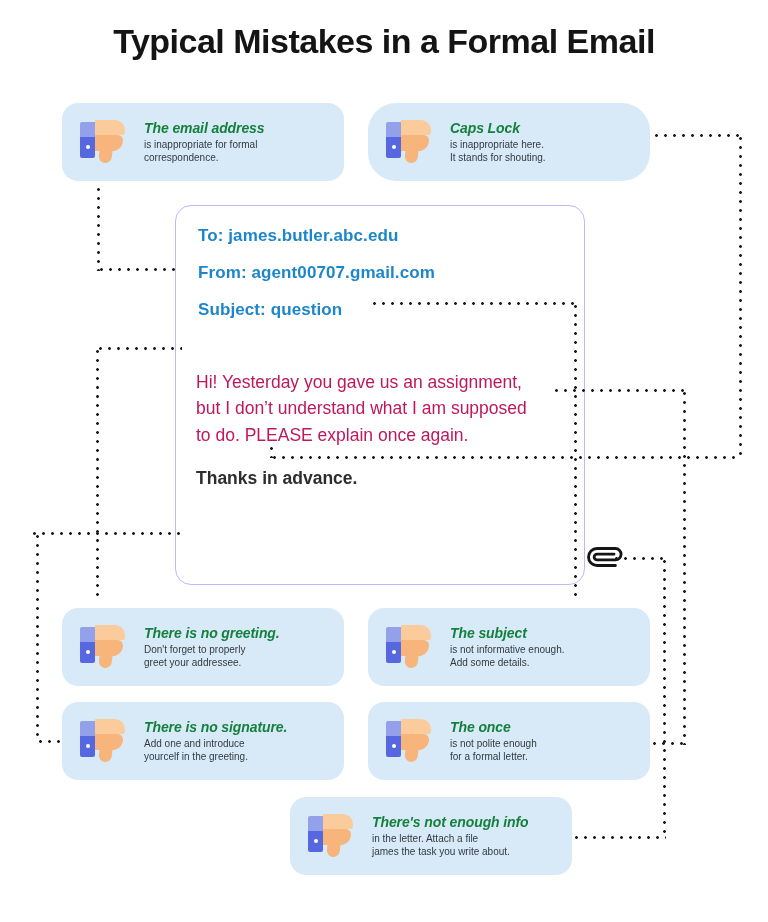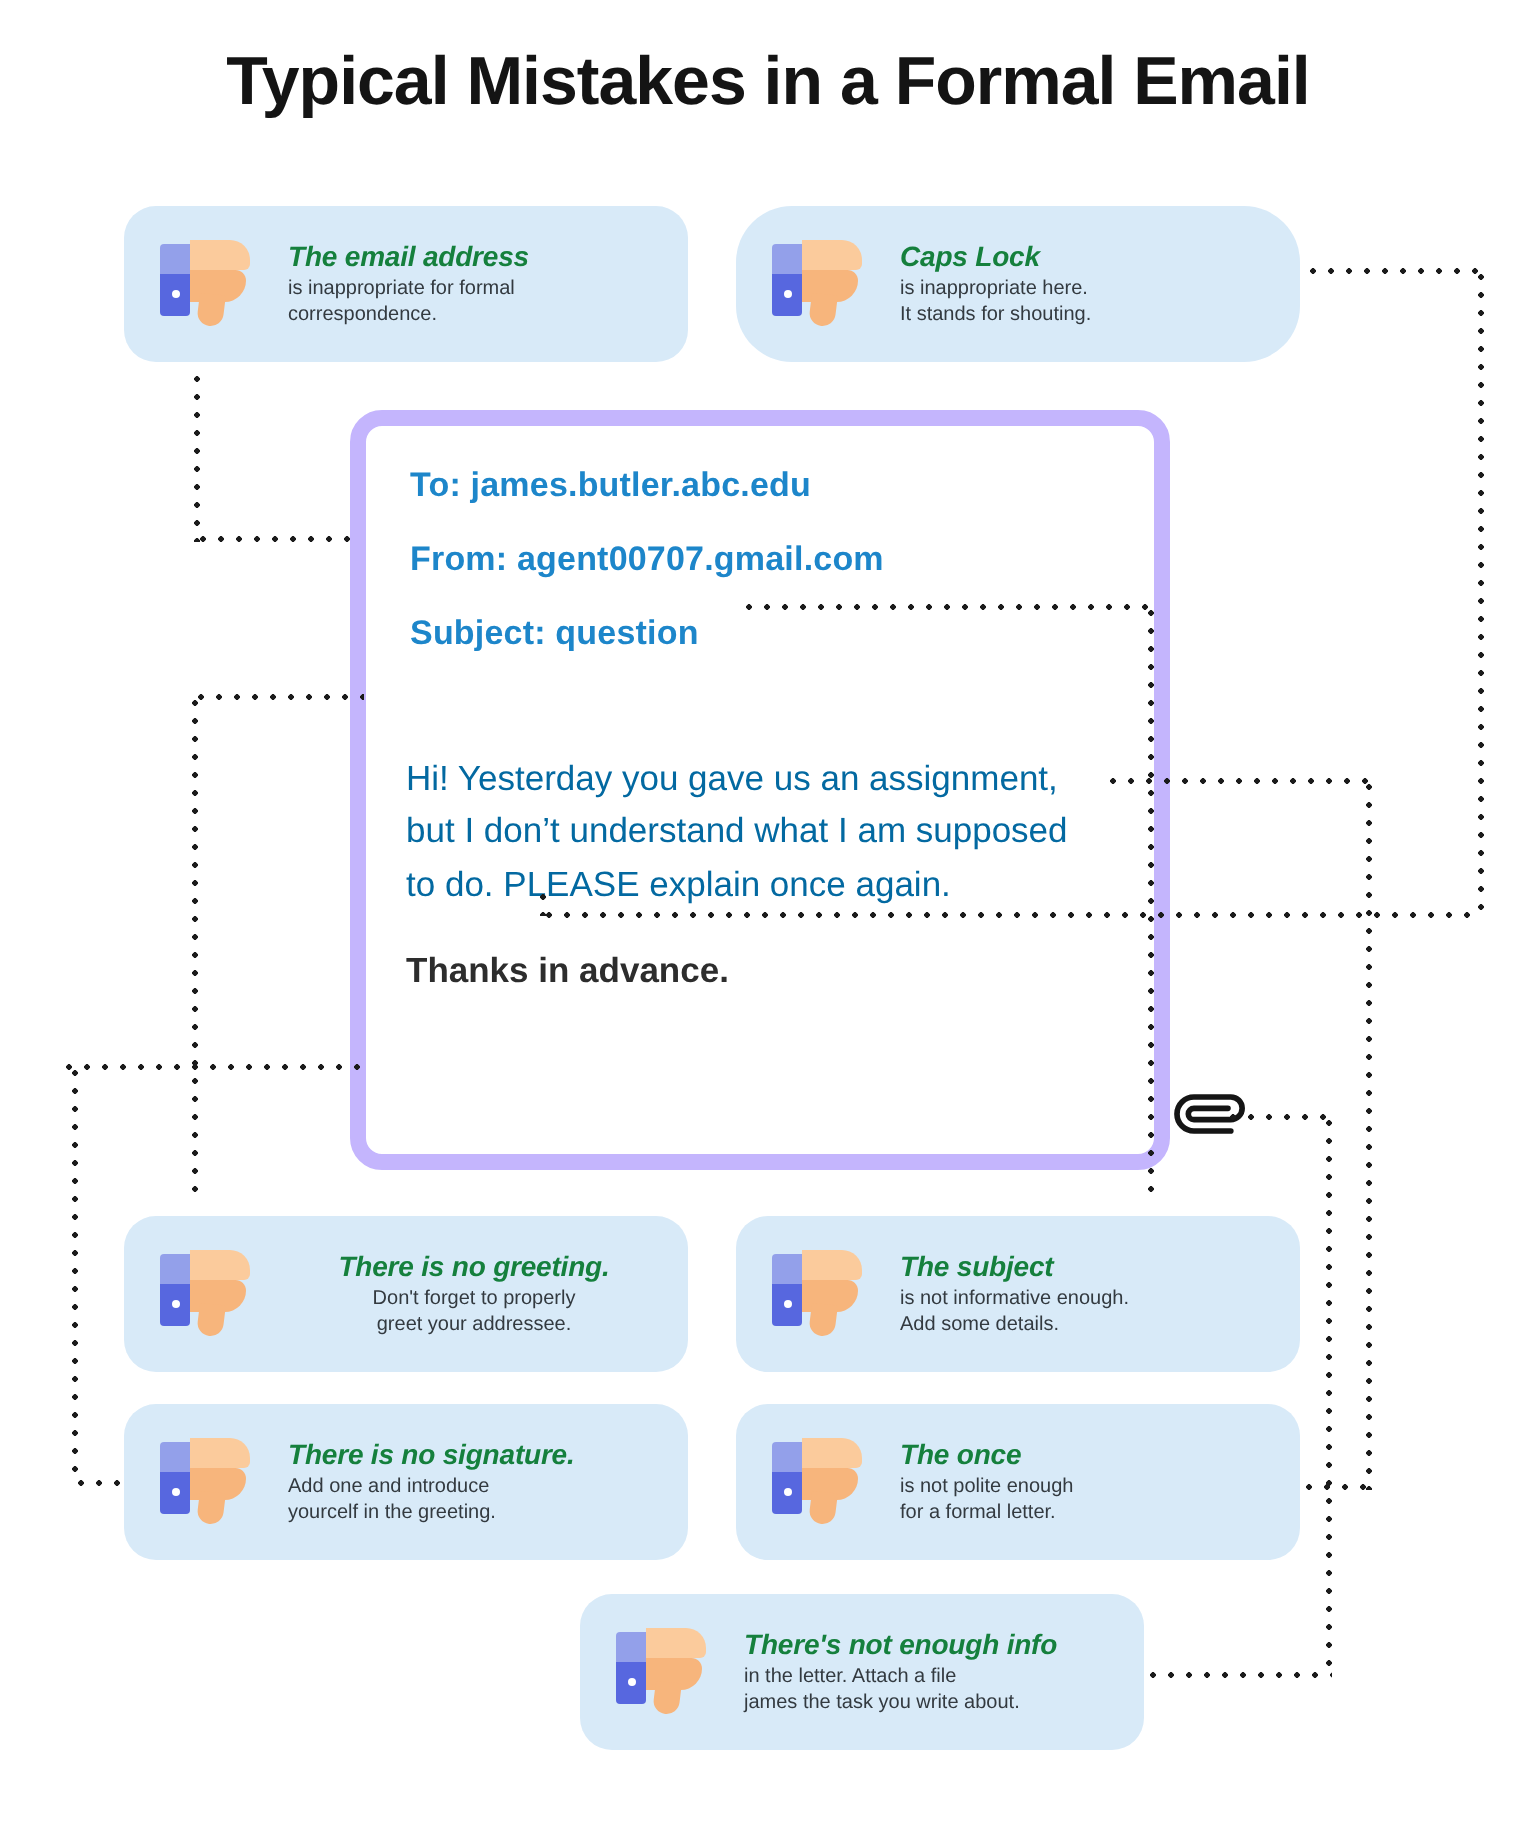--- a/index.html
+++ b/index.html
@@ -24,42 +24,42 @@
     font-weight: 800;
     letter-spacing: -0.5px;
     color: #141414;
   }
 
   
   .email-card {
     position: absolute;
     left: 175px; top: 205px;
     width: 410px; height: 380px;
-    border: 8px solid #c4b5fd;
+    border: 1px solid #c4b5fd;
     border-radius: 16px;
     background: #ffffff;
     z-index: 1;
   }
   .email-headers {
     position: absolute;
     left: 22px; top: 20px;
   }
   .email-header-line {
     font-size: 17px;
     font-weight: 700;
     color: #1d86ca;
     margin-bottom: 17px;
     letter-spacing: 0.1px;
   }
   .email-body {
     position: absolute;
     left: 20px; top: 163px;
     width: 370px;
     font-size: 17.5px;
-    color: #0369a1;
+    color: #be185d;
     line-height: 1.5;
     white-space: pre-line;
   }
   .email-thanks {
     position: absolute;
     left: 20px; top: 262px;
     font-size: 17.5px;
     color: #2d2d2d;
     white-space: pre-line;
     font-weight: bold;
@@ -212,21 +212,21 @@
         <div class="thumb-hand-main"></div>
         <div class="thumb-thumb"></div>
     </div>
     <div class="callout-body">
       <div class="callout-title">Caps Lock</div>
       <div class="callout-text">is inappropriate here.
 It stands for shouting.</div>
     </div>
   </div>
 
-  <div class="callout" style="left:62px; top:608px;text-align:center;">
+  <div class="callout" style="left:62px; top:608px;">
     <div class="thumb-icon">
       <div class="thumb-sleeve-top"></div>
         <div class="thumb-sleeve-bottom"></div>
         <div class="thumb-sleeve-dot"></div>
       <div class="thumb-hand-top"></div>
         <div class="thumb-hand-main"></div>
         <div class="thumb-thumb"></div>
     </div>
     <div class="callout-body">
       <div class="callout-title">There is no greeting.</div>

